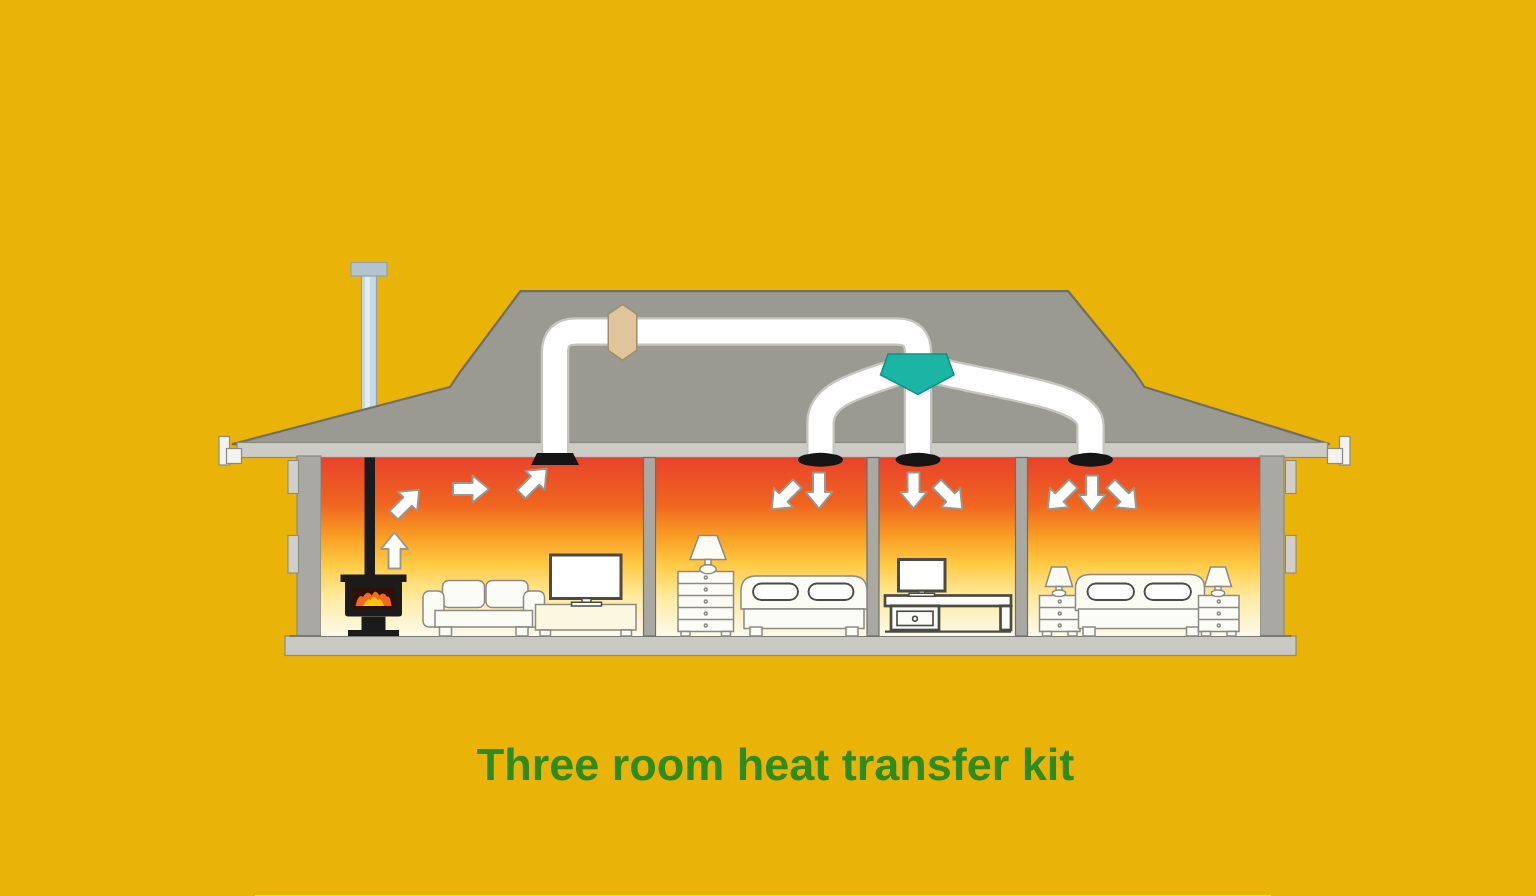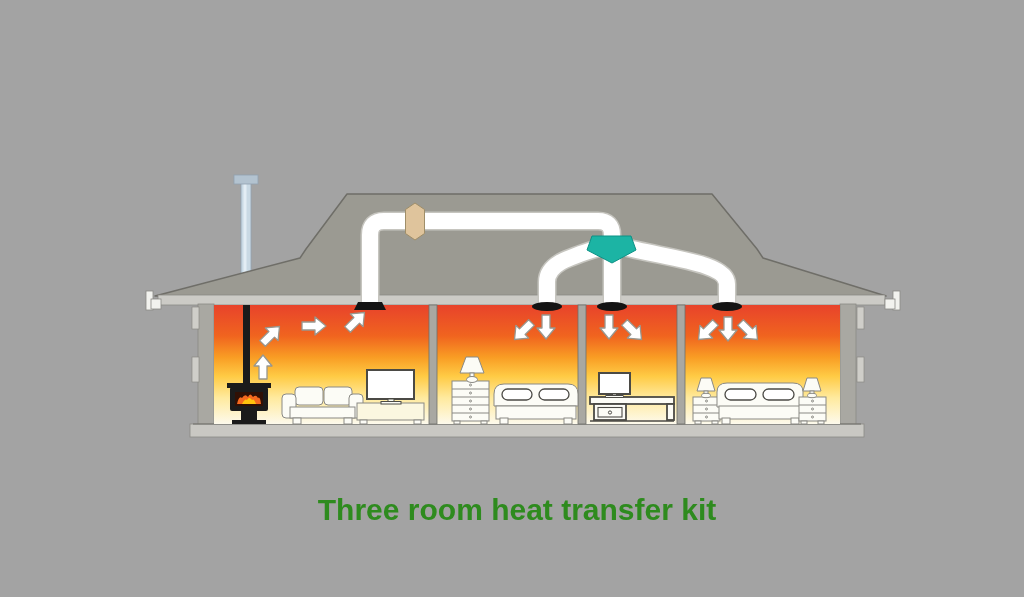--- a/index.html
+++ b/index.html
@@ -1,17 +1,17 @@
 <!DOCTYPE html>
 <html><head>
 <meta charset="utf-8">
 <style>
   html,body { margin:0; padding:0; background:#ffffff; }
   .canvas {
-    position:relative; width:1024px; height:597px; background:#a3a3a3;
+    position:relative; width:1024px; height:597px; background:#eab308;
     overflow:hidden; font-family:"Liberation Sans", sans-serif;
   }
   svg { display:block; }
   .caption-text { font-family:"Liberation Sans", sans-serif; font-weight:bold; font-size:30px; }
 </style>
 </head>
 <body>
 
 <div class="canvas">
 <svg width="1024" height="597" viewBox="0 0 1024 597">

